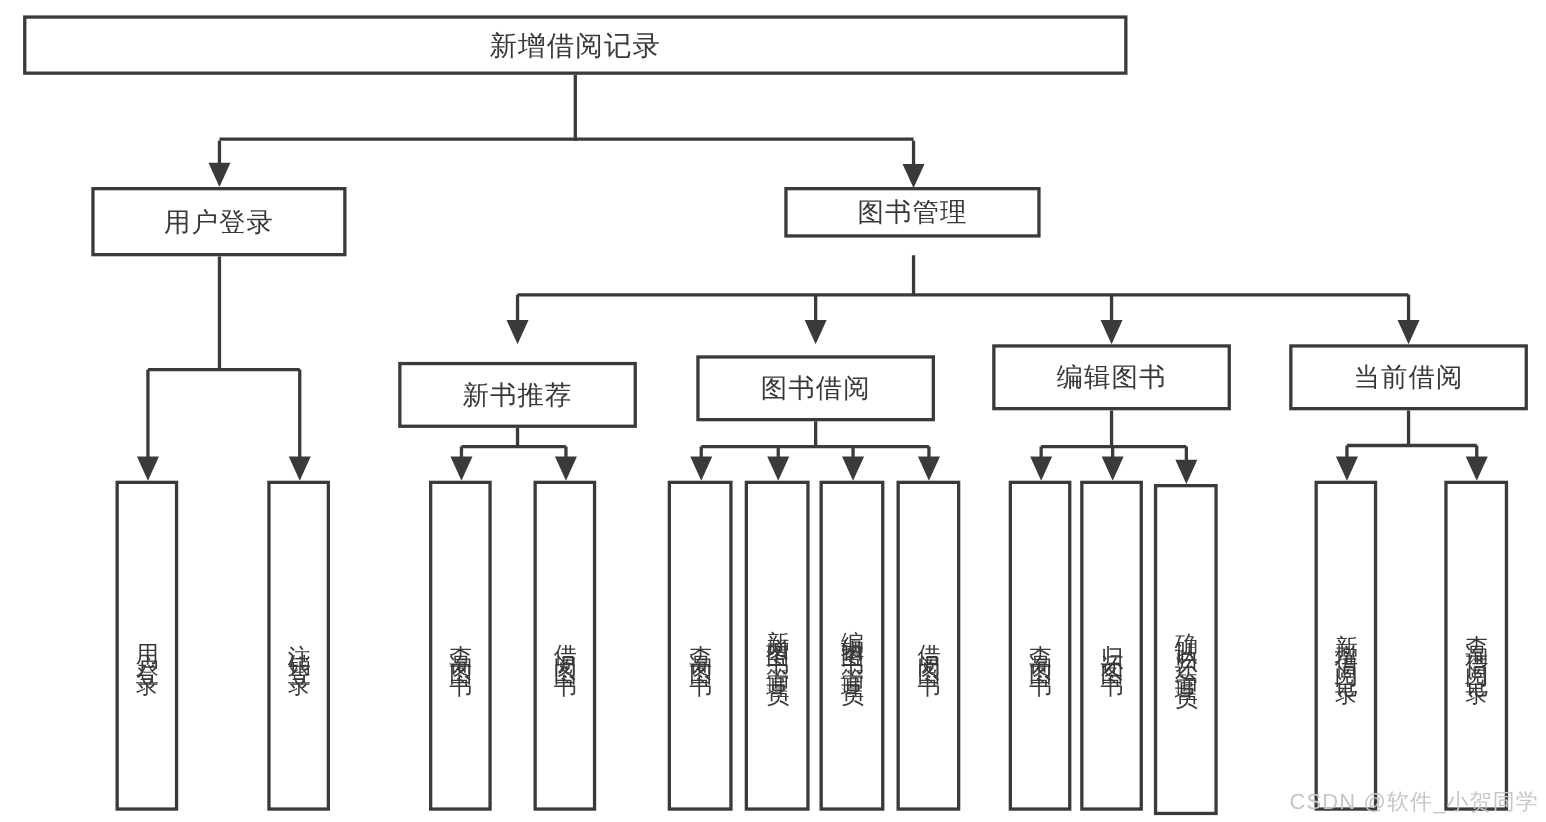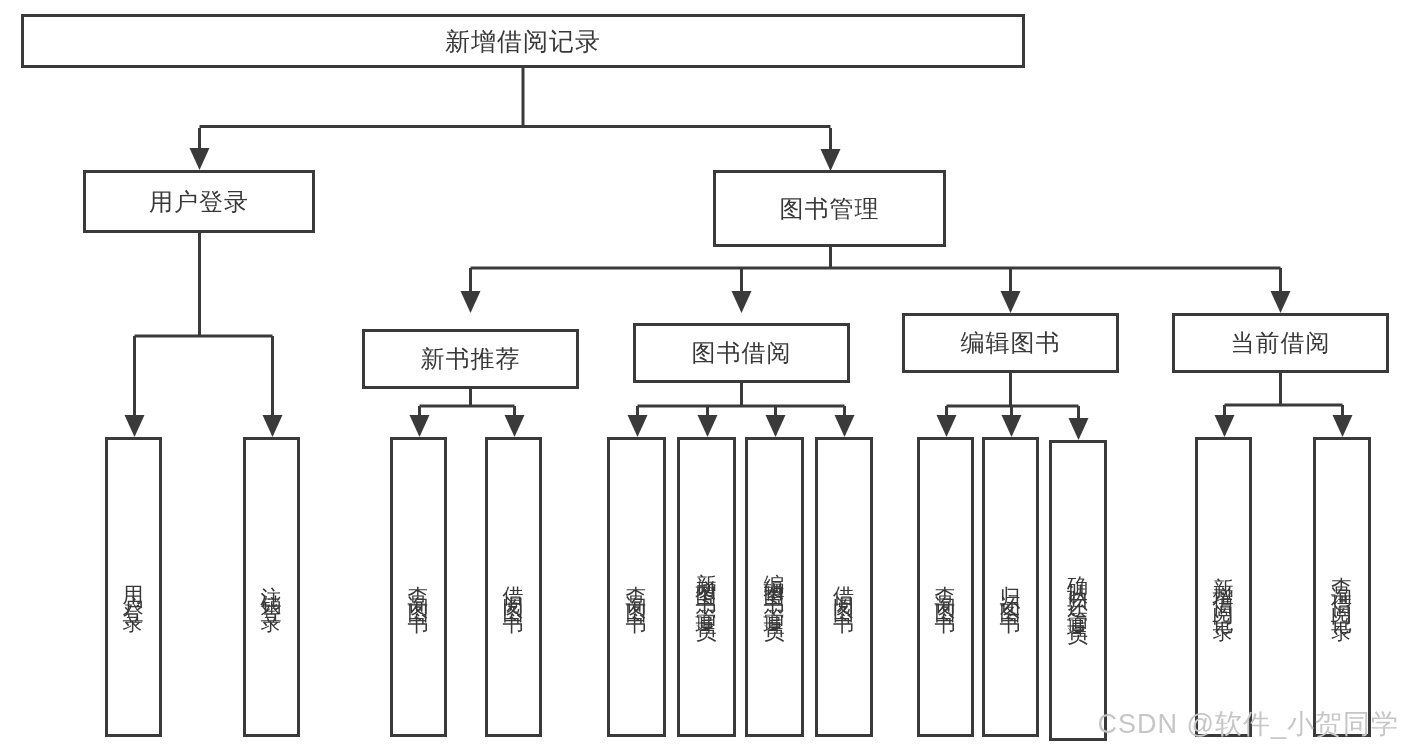--- a/index.html
+++ b/index.html
@@ -39,21 +39,21 @@
     text-orientation: mixed;
     font-size: 21px;
     line-height: 1;
     letter-spacing: 9px;
   }
   .leaf.tight .vtext { letter-spacing: 7px; }
   .watermark {
     position: absolute;
     right: 6px;
     bottom: 5px;
-    font-size: 27px;
+    font-size: 20px;
     letter-spacing: 1px;
     color: #c6c6c6;
     z-index: 3;
     white-space: nowrap;
   }
 </style>
 </head>
 <body>
 
 <div class="canvas">
@@ -99,21 +99,21 @@
     </g>
   </svg>
 
   <div class="box hbox root-box" style="left:21px; top:14px; width:1004px; height:54px;">
     <span>新增借阅记录</span>
   </div>
 
   <div class="box hbox" style="left:83px; top:170px; width:232px; height:63px;">
     <span>用户登录</span>
   </div>
-  <div class="box hbox" style="left:713px; top:170px; width:233px; height:77px;">
+  <div class="box hbox" style="left:713px; top:170px; width:233px; height:46px;">
     <span>图书管理</span>
   </div>
 
   <div class="box hbox" style="left:362px; top:313px; width:217px; height:60px;margin-top:16px;">
     <span>新书推荐</span>
   </div>
   <div class="box hbox" style="left:633px; top:313px; width:217px; height:60px;margin-top:10px;">
     <span>图书借阅</span>
   </div>
   <div class="box hbox" style="left:902px; top:313px; width:217px; height:60px;">

